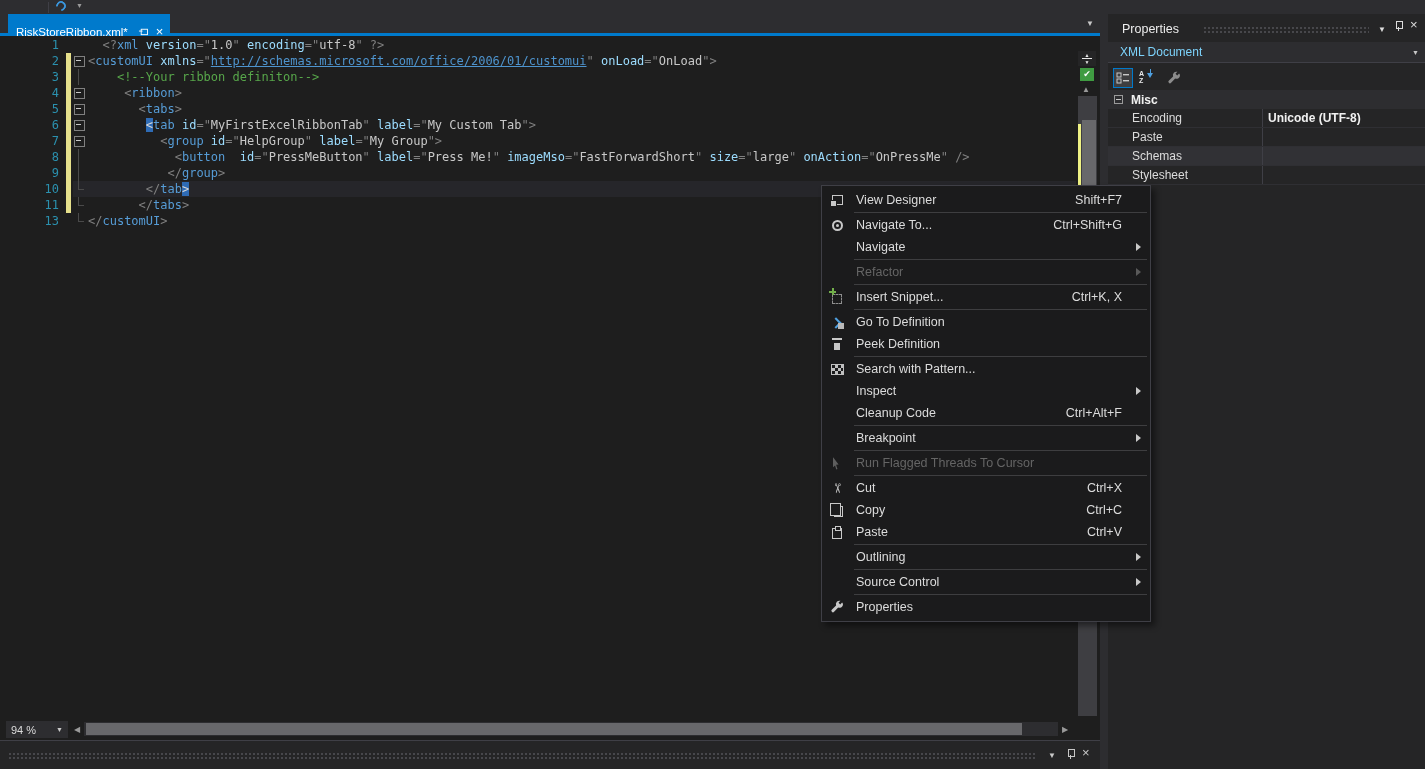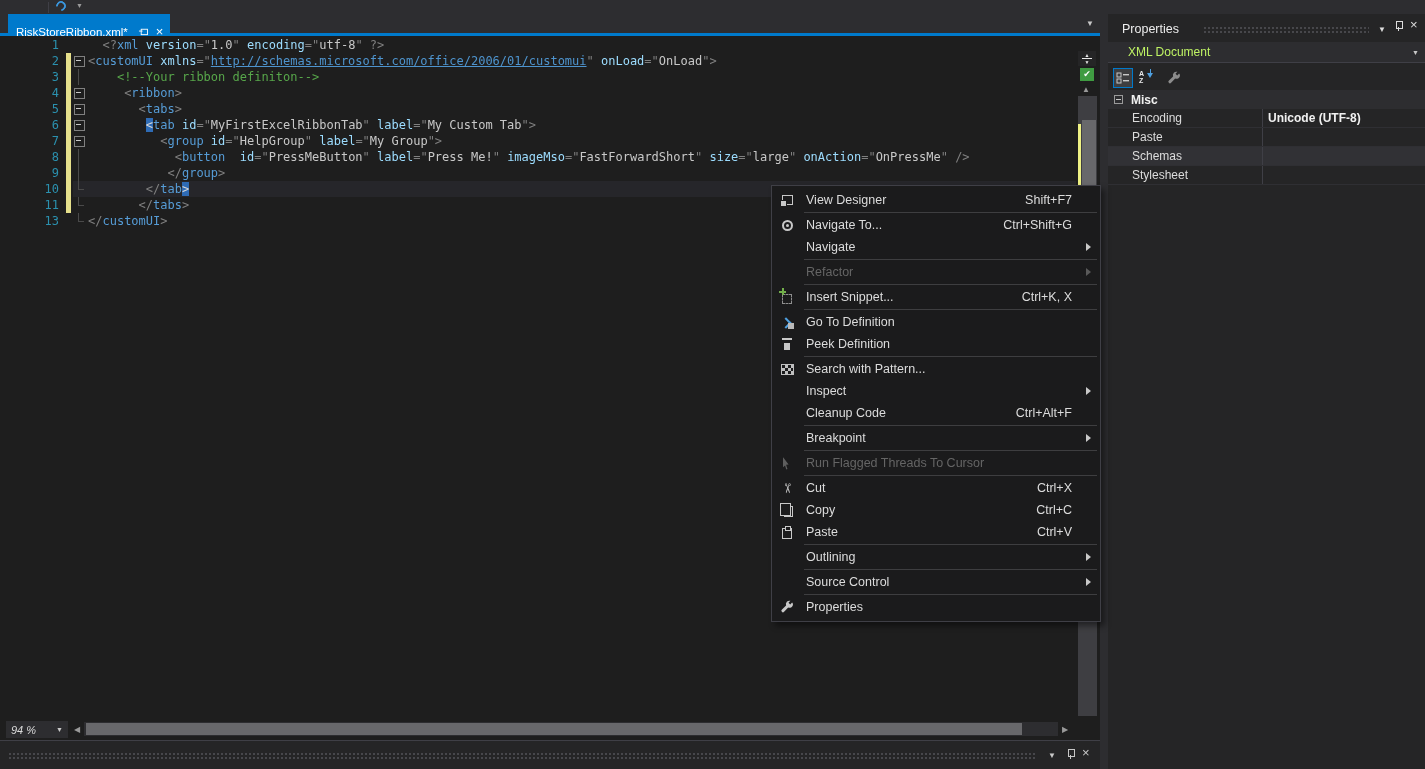--- a/index.html
+++ b/index.html
@@ -58,21 +58,21 @@
   #health-indicator { position:absolute; left:4px; top:32px; width:14px; height:13px; background:#3F9B41;
     color:#FFFFFF; font-size:9px; line-height:13px; text-align:center; }
   .sb-arrow { position:absolute; color:#999999; font-size:8px; }
   #vs-up { left:6px; top:49px; }
   #vs-down { left:6px; top:684px; }
   #vs-track { position:absolute; left:2px; top:60px; width:19px; height:620px; background:#3E3E42; }
   #vs-changemark { position:absolute; left:0; top:28px; width:3px; height:74px; background:#EFF284; }
   #vs-thumb { position:absolute; left:4px; top:24px; width:14px; height:80px; background:#68686B; }
 
   
-  #bottom-bar { position:absolute; left:0; top:704px; width:1100px; height:22px; background:#1E1E1E;font-style:italic; }
+  #bottom-bar { position:absolute; left:0; top:704px; width:1100px; height:22px; background:#1E1E1E; }
   #zoom-control { position:absolute; left:6px; top:3px; width:62px; height:17px; background:#2D2D30;
     color:#DCDCDC; font-size:11px; display:flex; align-items:center; padding:0 5px; }
   #zoom-control .dd { margin-left:auto; font-size:7px; color:#C8C8C8; }
   #hs-left { left:74px; top:7px; } #hs-right { left:1062px; top:7px; }
   #hs-track { position:absolute; left:84px; top:4px; width:974px; height:14px; background:#2D2D30; }
   #hs-thumb { position:absolute; left:2px; top:1px; width:936px; height:12px; background:#68686B; }
 
   
   #collapsed-bar { position:absolute; left:0; top:726px; width:1100px; height:29px; background:#252526;
     border-top:1px solid #3F3F46; }
@@ -89,21 +89,21 @@
   #properties-panel { position:absolute; left:1108px; top:14px; width:317px; height:755px; background:#252526;
     color:#DCDCDC; font-size:12px; }
   #prop-title { position:absolute; left:0; top:4px; width:317px; height:24px; }
   #prop-title .label { position:absolute; left:14px; top:4px; font-size:12.5px; color:#EDEDED; }
   #prop-title .grip { position:absolute; left:95px; top:8px; width:166px; height:8px; }
   #prop-title .dd { position:absolute; left:270px; top:7px; font-size:8px; color:#DCDCDC; }
   #prop-title .pin { position:absolute; left:286px; top:3px; color:#DCDCDC; }
   #prop-title .xglyph { position:absolute; left:302px; top:2px; font-size:13px; color:#DCDCDC; }
   #prop-selector { position:absolute; left:0; top:28px; width:317px; height:21px; background:#2D2D30;
     border-bottom:1px solid #3F3F46; }
-  #prop-selector .label { position:absolute; left:20px; top:3px; color:#bef264; }
+  #prop-selector .label { position:absolute; left:12px; top:3px; color:#7dd3fc; }
   #prop-selector .dd { position:absolute; right:6px; top:7px; font-size:7px; color:#C8C8C8; }
   #prop-toolbar { position:absolute; left:0; top:52px; width:317px; height:24px; }
   .tb-btn { position:absolute; top:2px; width:20px; height:20px; display:flex; align-items:center; justify-content:center; }
   .tb-btn.selected { border:1px solid #007ACC; background:#3E3E40; }
   #tb-categorized { left:5px; } #tb-alpha { left:28px; } #tb-wrench { left:56px; }
   #tb-alpha .az { position:relative; width:14px; height:14px; font-size:7px; font-weight:bold; color:#E8E8E8; }
   #tb-alpha .a { position:absolute; left:0; top:-1px; } #tb-alpha .z { position:absolute; left:0; top:6px; }
   #tb-alpha .arr { position:absolute; left:8px; top:2px; width:0; height:0;
     border-left:3px solid transparent; border-right:3px solid transparent; border-top:5px solid #4FA0E0; }
   #tb-alpha .stem { position:absolute; left:10.5px; top:-2px; width:1px; height:5px; background:#4FA0E0; }
@@ -114,21 +114,21 @@
   .minusbox::after { content:""; position:absolute; left:1px; top:3px; width:5px; height:1px; background:#C8C8C8; }
   #prop-category .label { font-weight:bold; color:#F1F1F1; }
   .prow { height:19px; display:flex; border-bottom:1px solid #2F2F33; }
   .prow.hl { background:#313135;justify-content:flex-end; }
   .prow .plabel { width:155px; padding-left:24px; line-height:18px; color:#DCDCDC;
     border-right:1px solid #3F3F46; flex:0 0 auto; white-space:nowrap; overflow:hidden; }
   .prow .pvalue { flex:1; padding-left:5px; line-height:18px; color:#F1F1F1; white-space:nowrap; }
   .prow .pvalue.bold { font-weight:bold; }
 
   
-  #context-menu { position:absolute; left:771px; top:185px; width:330px; background:#1B1B1C;
+  #context-menu { position:absolute; left:821px; top:185px; width:330px; background:#1B1B1C;
     border:1px solid #3F3F46; box-shadow:4px 4px 6px rgba(0,0,0,.45); padding:3px 0; z-index:50;
     font-size:12.5px; color:#DCDCDC; }
   .mi { position:relative; height:22px; display:flex; align-items:center; }
   .mi .gutter { width:30px; flex:0 0 auto; display:flex; align-items:center; justify-content:center; }
   .mi .ml { flex:0 0 auto; white-space:nowrap; padding-left:4px; }
   .mi .ms { margin-left:auto; padding-right:28px; color:#DCDCDC; white-space:nowrap; }
   .mi.dis .ml, .mi.dis .ms { color:#656565; }
   .mi .arr { position:absolute; right:9px; top:7px; width:0; height:0;
     border-top:4px solid transparent; border-bottom:4px solid transparent; border-left:5px solid #C8C8C8; }
   .mi.dis .arr { border-left-color:#5A5A5A; }

